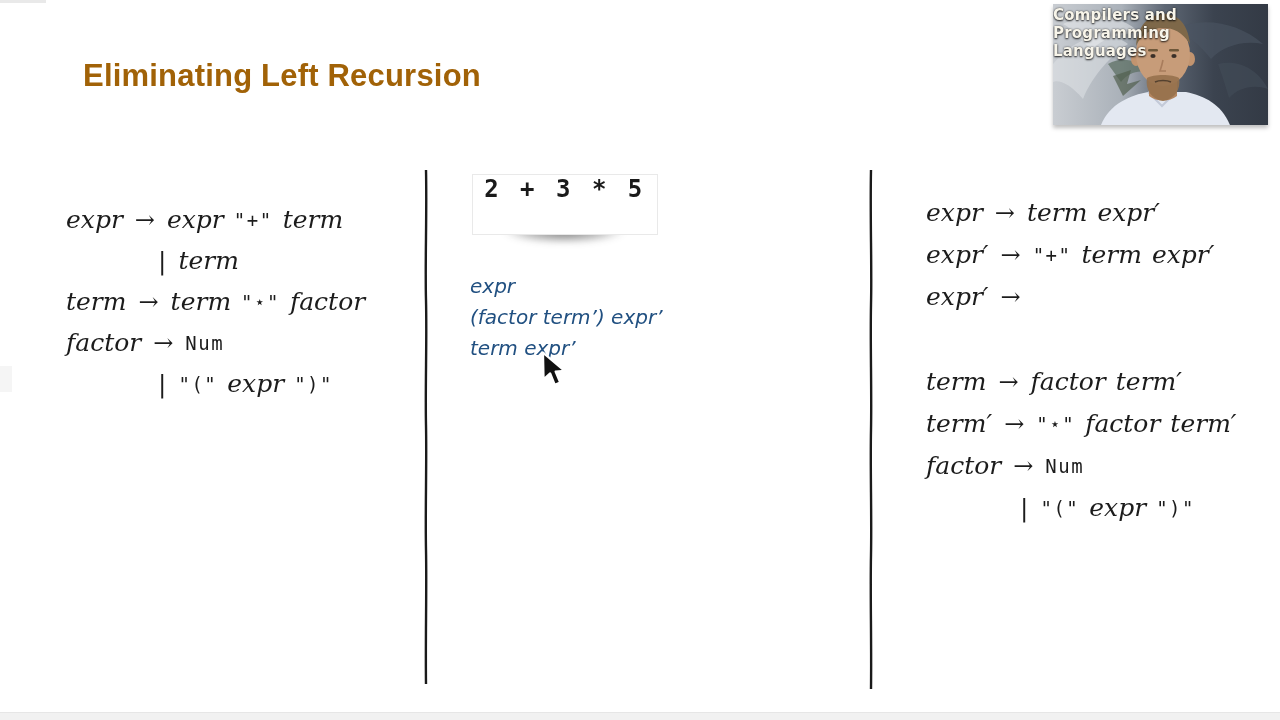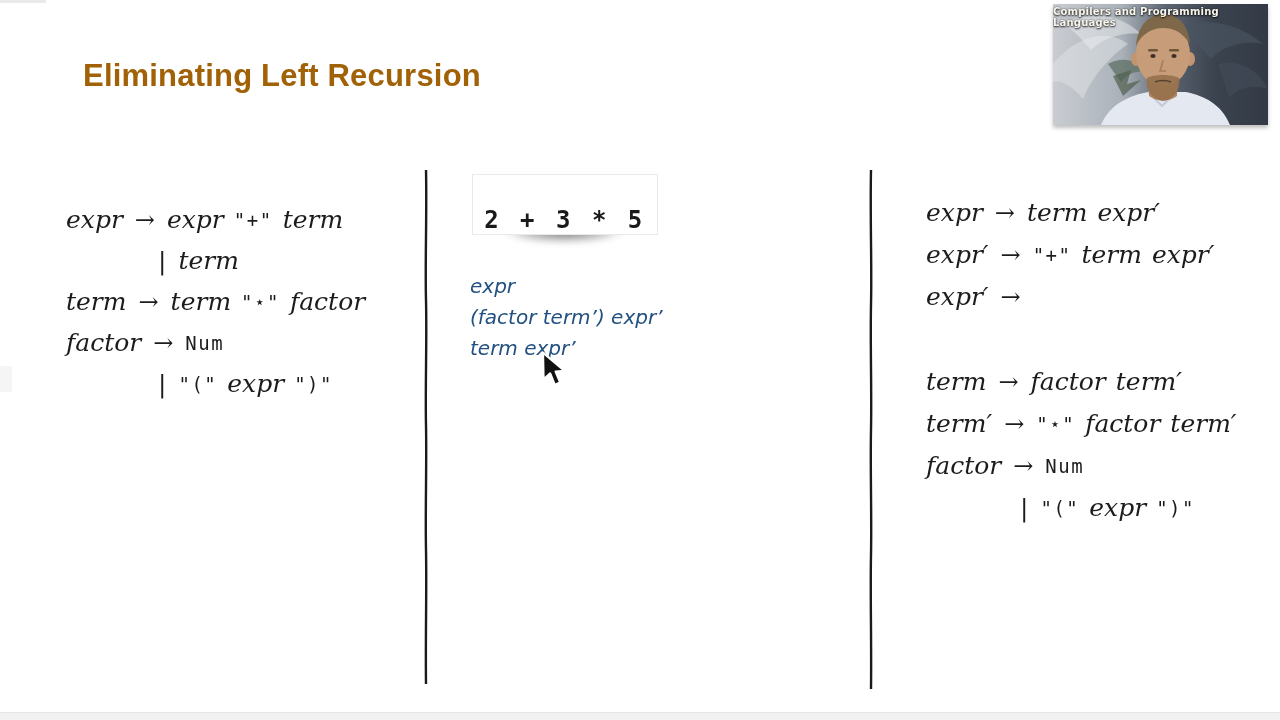--- a/index.html
+++ b/index.html
@@ -42,21 +42,21 @@
   #divider-right{left:866px;top:170px;height:519px;}
 
   
   .card-shadow{
     position:absolute;left:479px;top:216px;width:170px;height:32px;border-radius:50%;
     background:radial-gradient(ellipse 50% 50% at 50% 50%, rgba(30,30,30,.55) 0%, rgba(30,30,30,.28) 45%, rgba(30,30,30,0) 72%);
     filter:blur(3px);z-index:1;
   }
   .input-card{
     position:absolute;left:472px;top:174px;width:184px;height:59px;background:#ffffff;
-    border:1px solid #e9e9e9;z-index:2;display:flex;align-items:flex-end;justify-content:center;
+    border:1px solid #e9e9e9;z-index:2;display:flex;align-items:flex-start;justify-content:center;
   }
   .input-card .txt{
     font-family:"DejaVu Sans Mono",monospace;font-weight:bold;font-size:24px;color:#1a1a1a;
     letter-spacing:3.5px;white-space:pre;
   }
 
   
   #derivation{position:absolute;left:470px;top:271px;}
   .deriv-line{
     font-family:"DejaVu Sans",sans-serif;font-style:italic;font-size:20px;
@@ -67,21 +67,21 @@
   #cursor{position:absolute;left:540px;top:351px;z-index:5;}
 
   
   #webcam{
     position:absolute;left:1053px;top:4px;width:215px;height:121px;z-index:6;
     box-shadow:0 3px 4px rgba(0,0,0,.25);background:#39414d;overflow:hidden;
   }
   #webcam svg{display:block;}
   .cam-caption{
     position:absolute;top:2px;right:5px;z-index:7;
-    font-family:"DejaVu Sans",sans-serif;font-weight:bold;font-size:10px;color:#f8f5ea;
+    font-family:"DejaVu Sans",sans-serif;font-weight:bold;font-size:15px;color:#f8f5ea;
     text-shadow:0 1px 2px rgba(0,0,0,.8), 0 0 2px rgba(0,0,0,.6);
     letter-spacing:.2px;
   }
 </style>
 </head>
 <body>
 
 <div id="stage">
 
   <div class="top-strip"></div>

